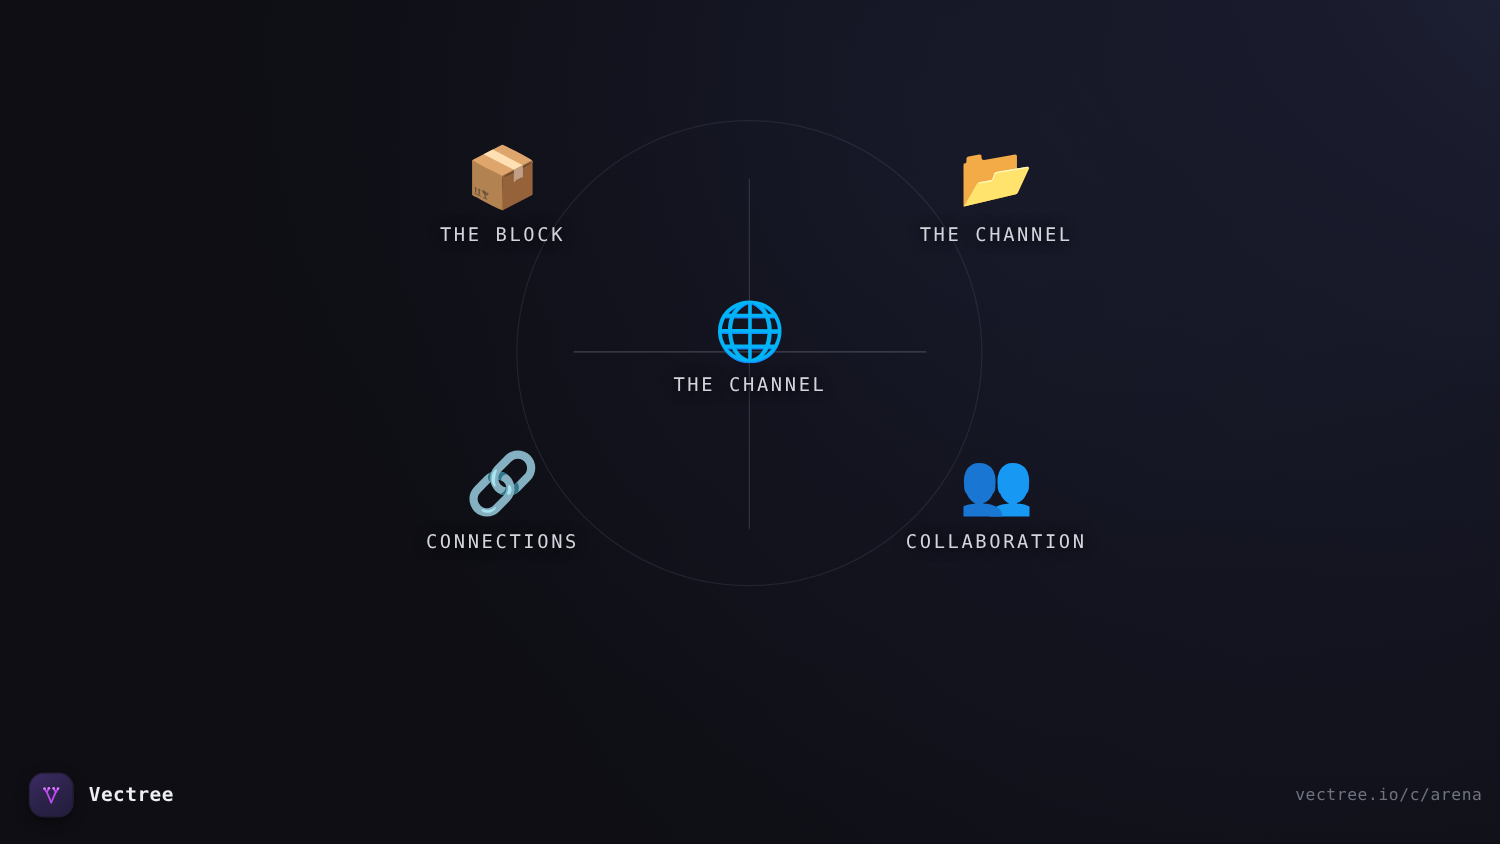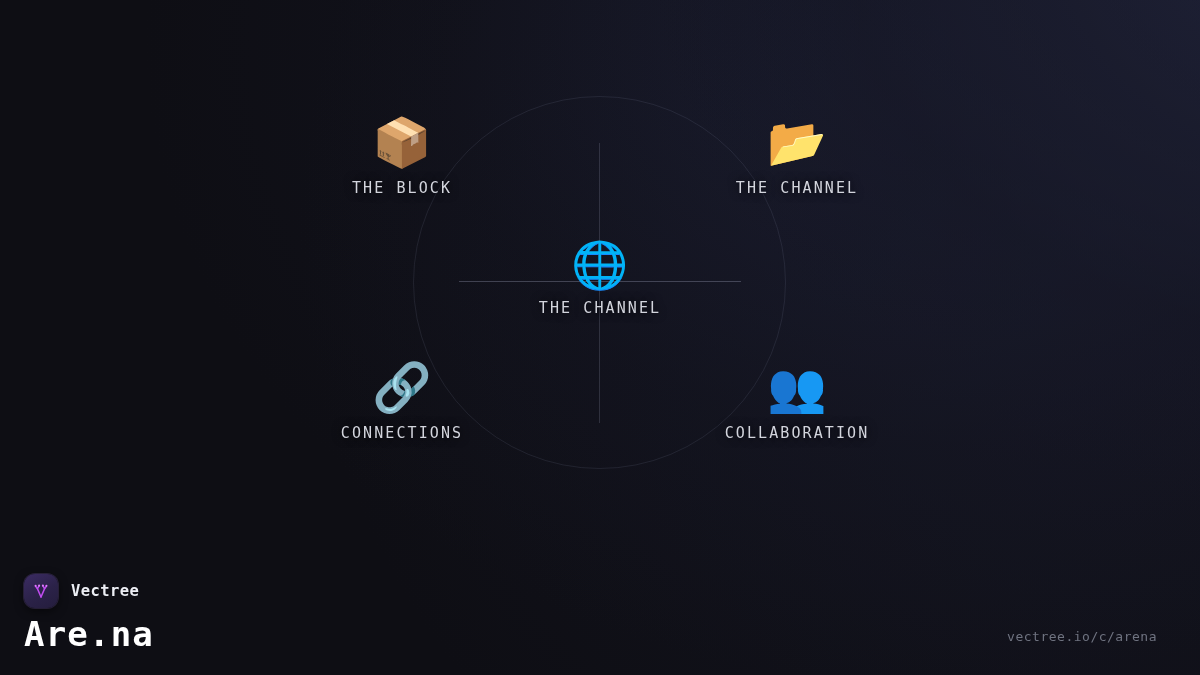--- a/index.html
+++ b/index.html
@@ -130,21 +130,21 @@
   .brand-title{
     font-size:34px;
     font-weight:bold;
     color:#ffffff;
     letter-spacing:1.2px;
     line-height:1.05;
   }
 
   .site-url{
     position:absolute;
-    right:43px; bottom:31px;
+    right:14px; bottom:31px;
     font-size:13px;
     color:#6f7380;
     letter-spacing:0.5px;
   }
 </style>
 </head>
 <body>
 
 <div class="bg-base"></div>
 <div class="bg-glow"></div>
@@ -198,16 +198,15 @@
         <g fill="#e07cff">
           <circle cx="4.6" cy="4.8" r="1.05"></circle>
           <circle cx="8.1" cy="4.6" r="1.05"></circle>
           <circle cx="15.4" cy="4.8" r="1.05"></circle>
           <circle cx="11.9" cy="4.6" r="1.05"></circle>
         </g>
       </svg>
     </div>
     <span class="brand-name">Vectree</span>
   </div>
-  <div class="brand-title">Are.na</div>
 </div>
 
 <div class="site-url">vectree.io/c/arena</div>
 
 </body></html>

